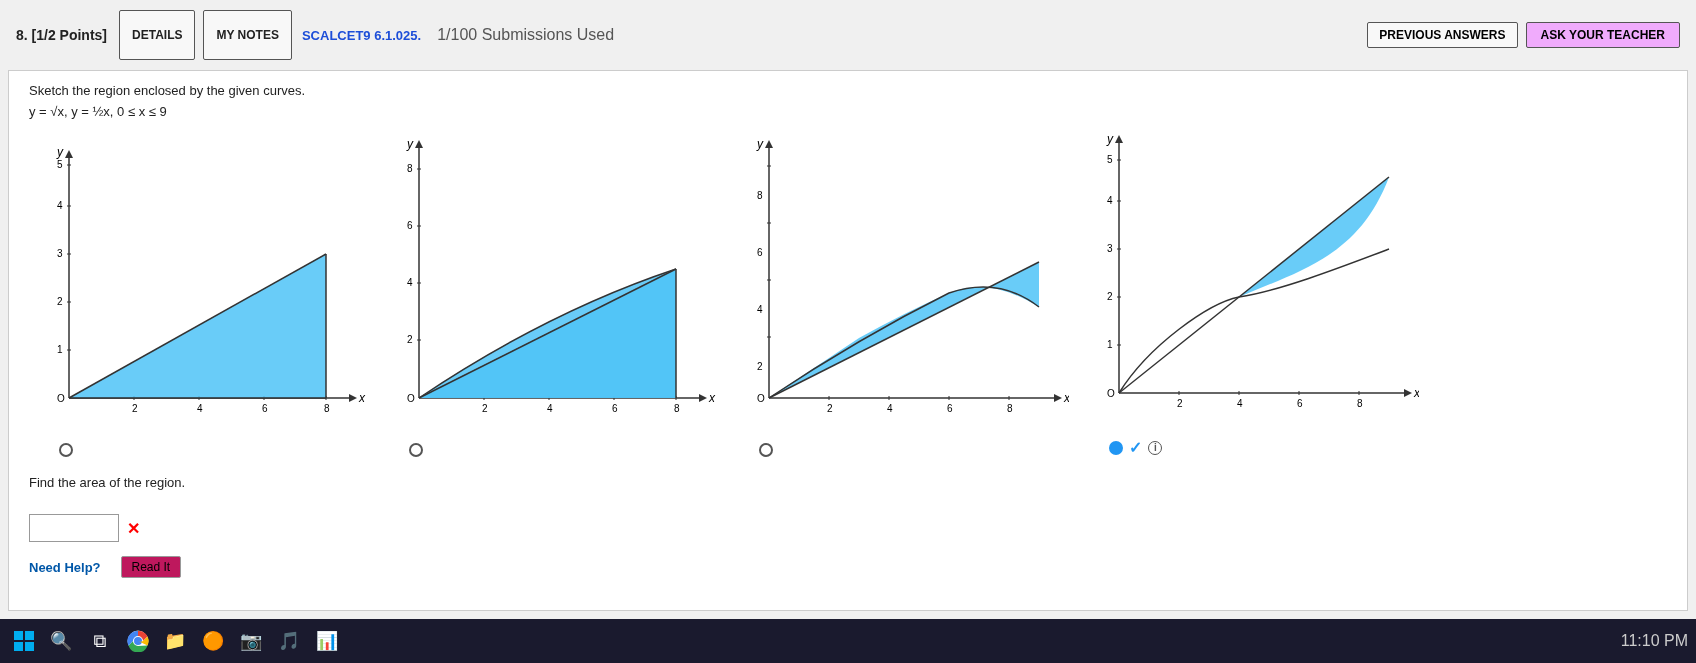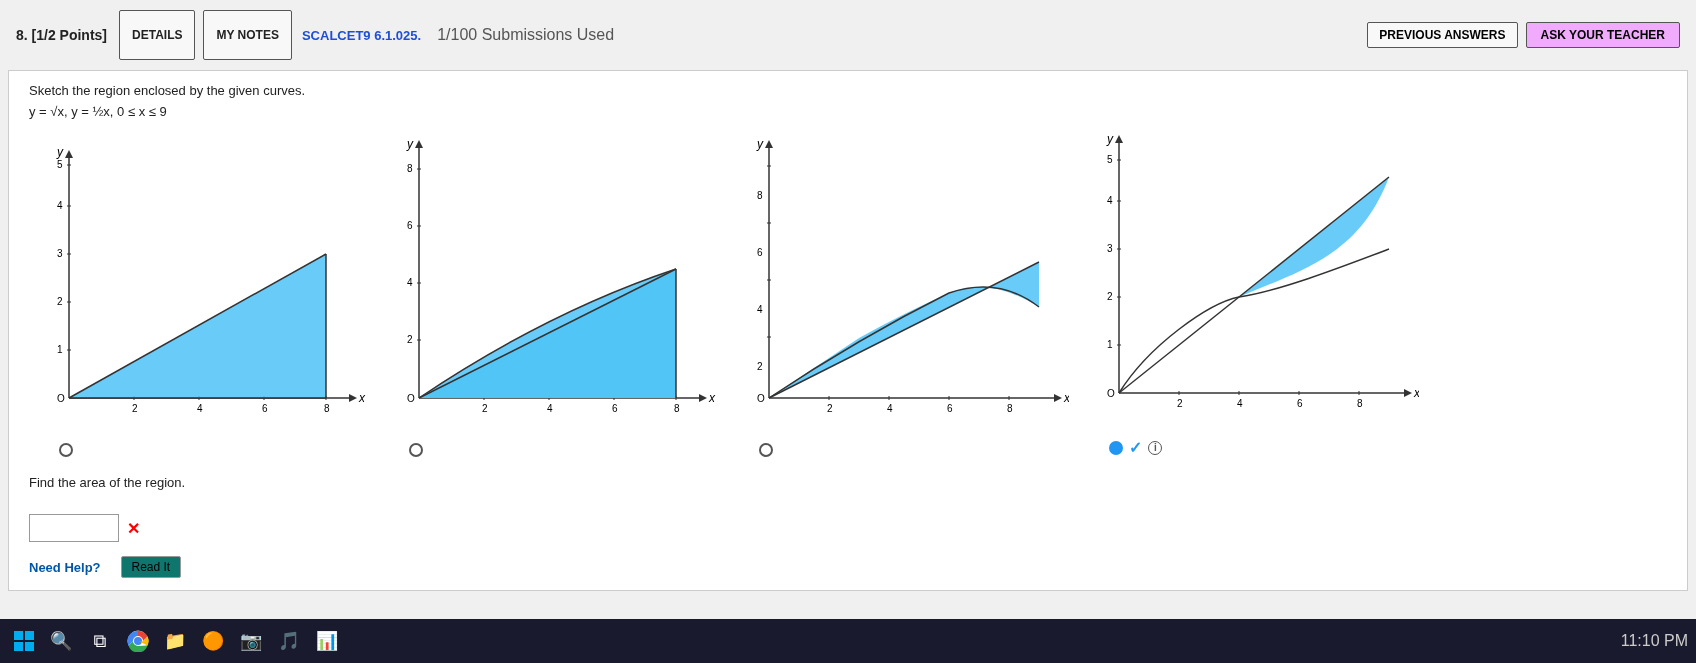--- a/index.html
+++ b/index.html
@@ -69,21 +69,21 @@
       font-size: 12px;
       cursor: pointer;
       border-radius: 2px;
       font-weight: 600;
     }
 
     
     .main-content {
       background: #fff;
       margin: 0 8px;
-      padding: 12px 20px 12px 20px;
+      padding: 12px 20px 32px 20px;
       border: 1px solid #ccc;
     }
 
     .problem-desc {
       font-size: 13px;
       margin-bottom: 6px;
     }
     .formula {
       font-size: 13px;
       margin-bottom: 14px;
@@ -129,21 +129,21 @@
       display: flex;
       align-items: center;
       gap: 20px;
     }
     .need-help-label {
       font-weight: bold;
       color: #0057a8;
       font-size: 13px;
     }
     .read-it-btn {
-      background: #0f766e;
+      background: #be185d;
       border: 1px solid #999;
       padding: 3px 10px;
       font-size: 12px;
       cursor: pointer;
       border-radius: 2px;
     }
 
     
     .taskbar {
       position: fixed;

